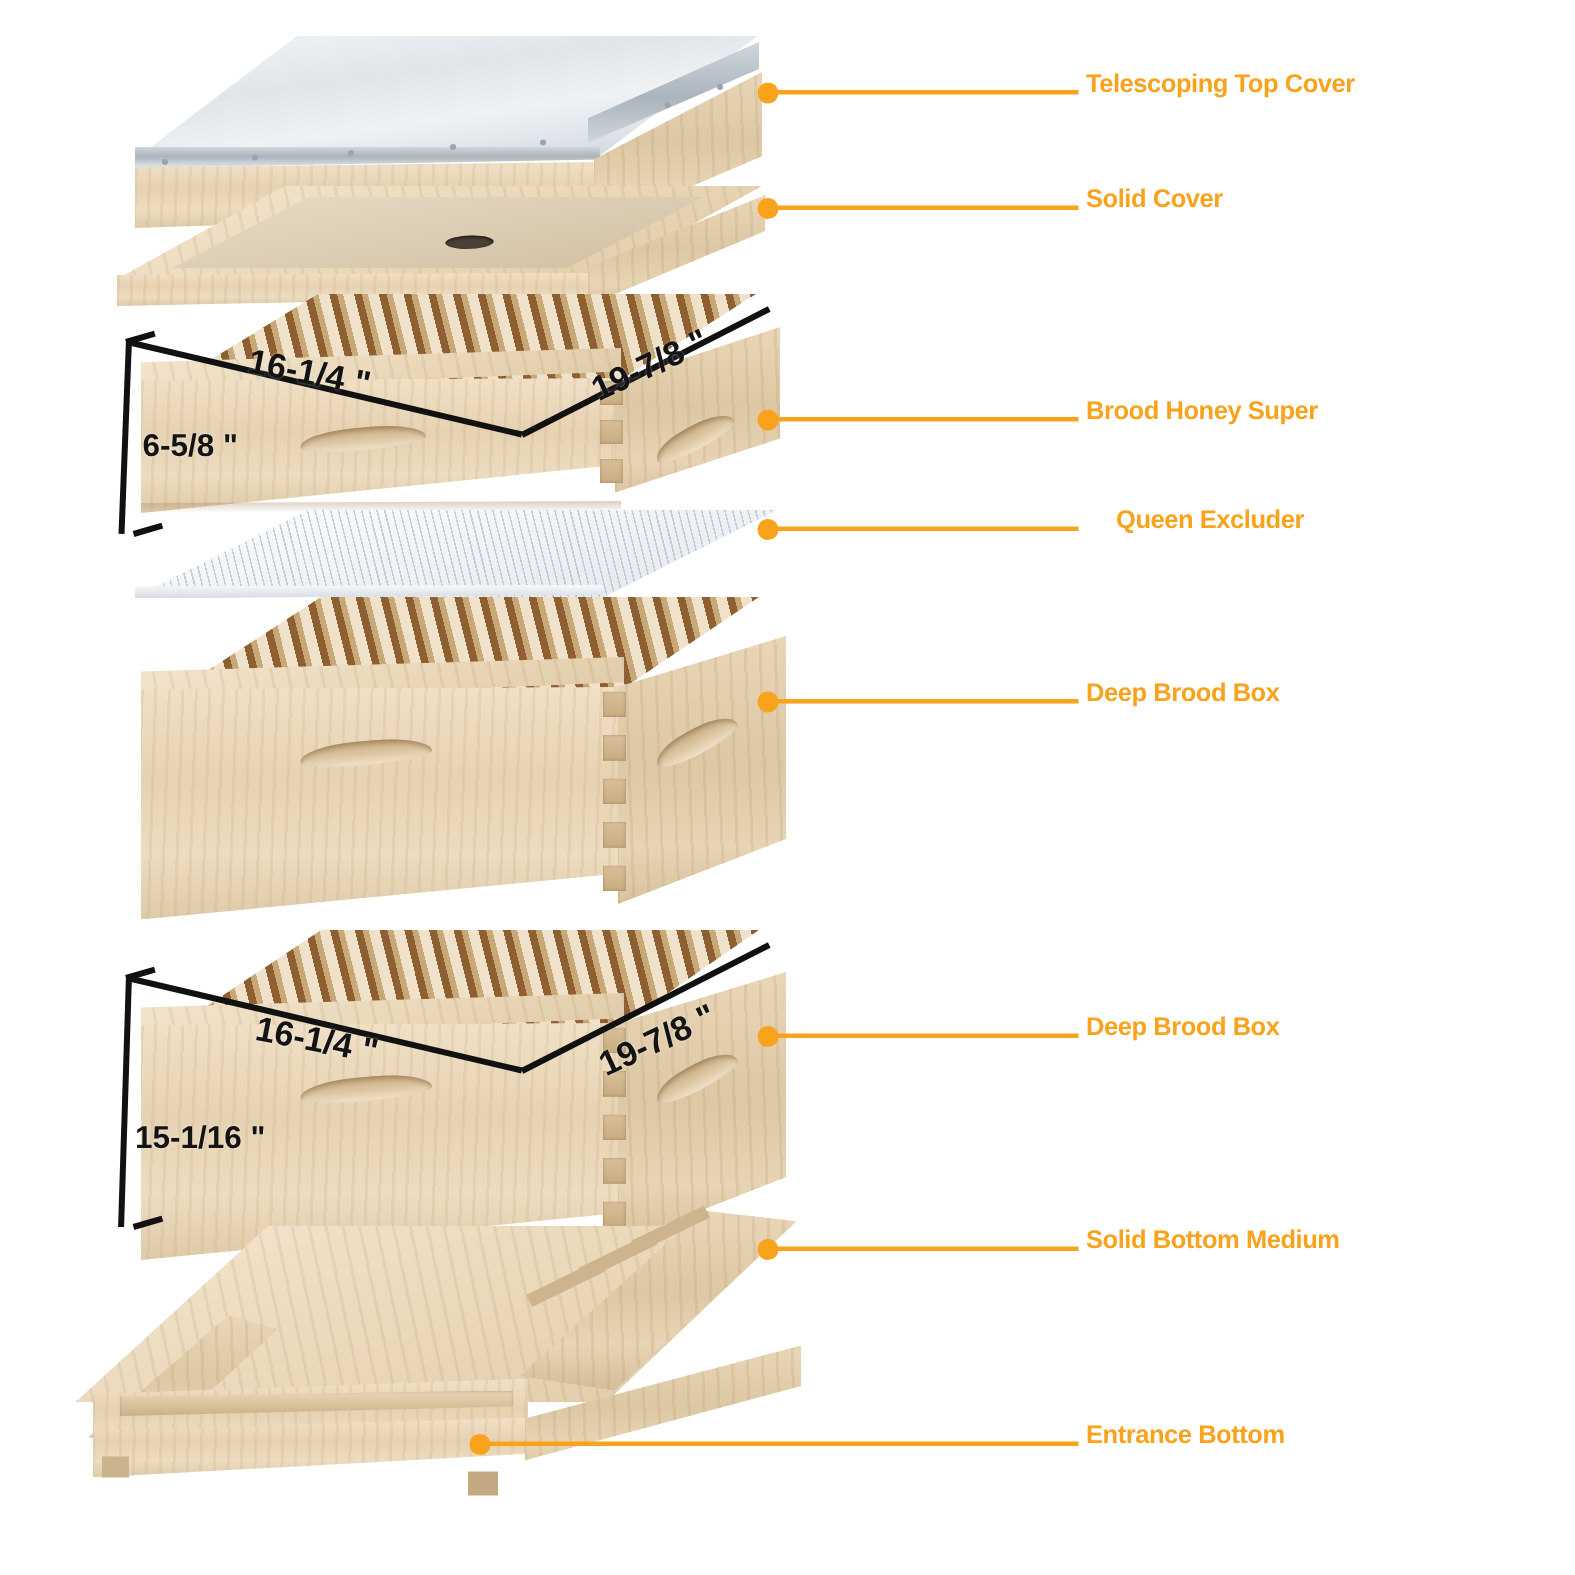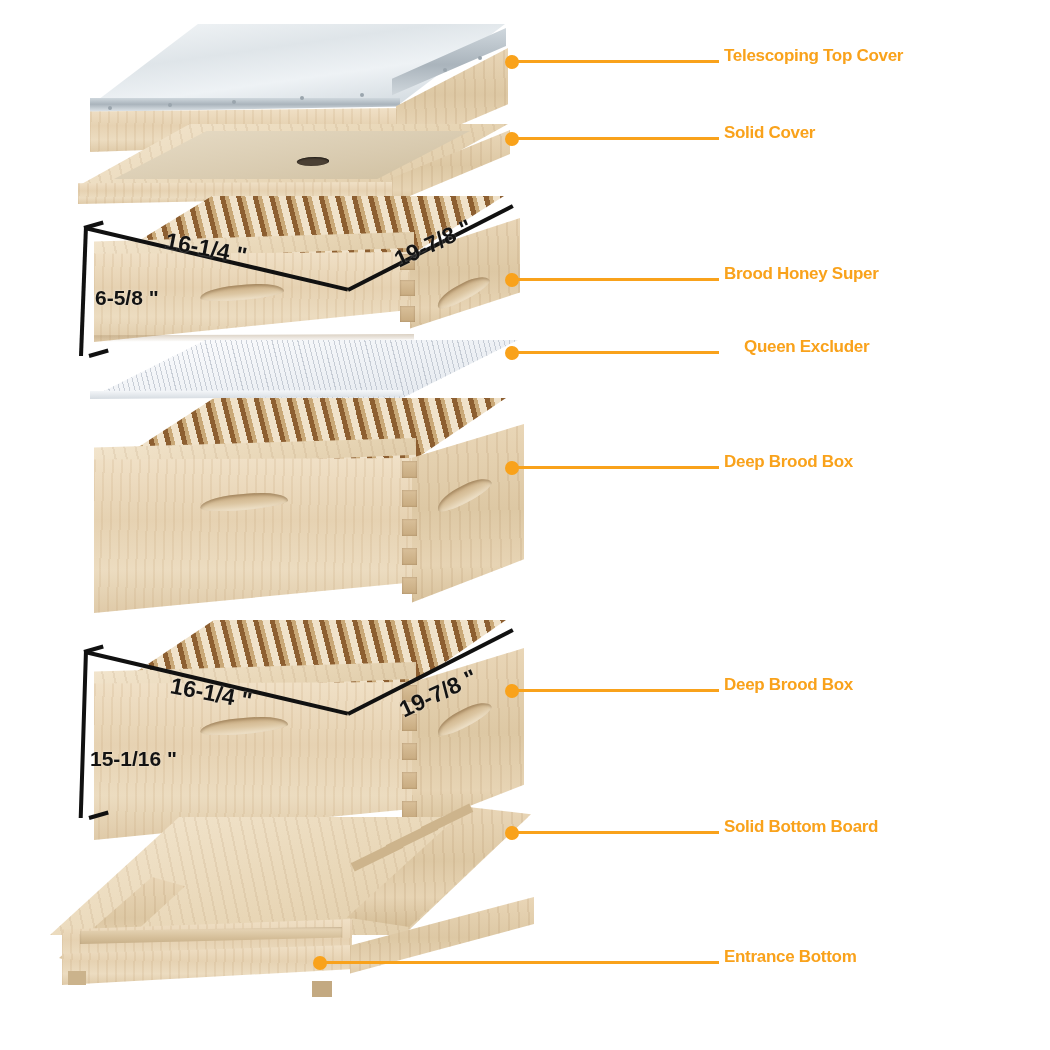--- a/index.html
+++ b/index.html
@@ -318,19 +318,19 @@
   <div class="leader-dot" style="left:505px; top:461px;"></div>
   <div class="leader-line" style="left:512px; top:466px; width:207px;"></div>
   <div class="callout-label" style="left:724px; top:453px;">Deep Brood Box</div>
 
   <div class="leader-dot" style="left:505px; top:684px;"></div>
   <div class="leader-line" style="left:512px; top:689px; width:207px;"></div>
   <div class="callout-label" style="left:724px; top:676px;">Deep Brood Box</div>
 
   <div class="leader-dot" style="left:505px; top:826px;"></div>
   <div class="leader-line" style="left:512px; top:831px; width:207px;"></div>
-  <div class="callout-label" style="left:724px; top:818px;">Solid Bottom Board</div>
+  <div class="callout-label" style="left:724px; top:818px;">Solid Bottom Medium</div>
 
   <div class="leader-dot" style="left:313px; top:956px;"></div>
   <div class="leader-line" style="left:320px; top:961px; width:399px;"></div>
   <div class="callout-label" style="left:724px; top:948px;">Entrance Bottom</div>
 
 </div>
 
 </body></html>

